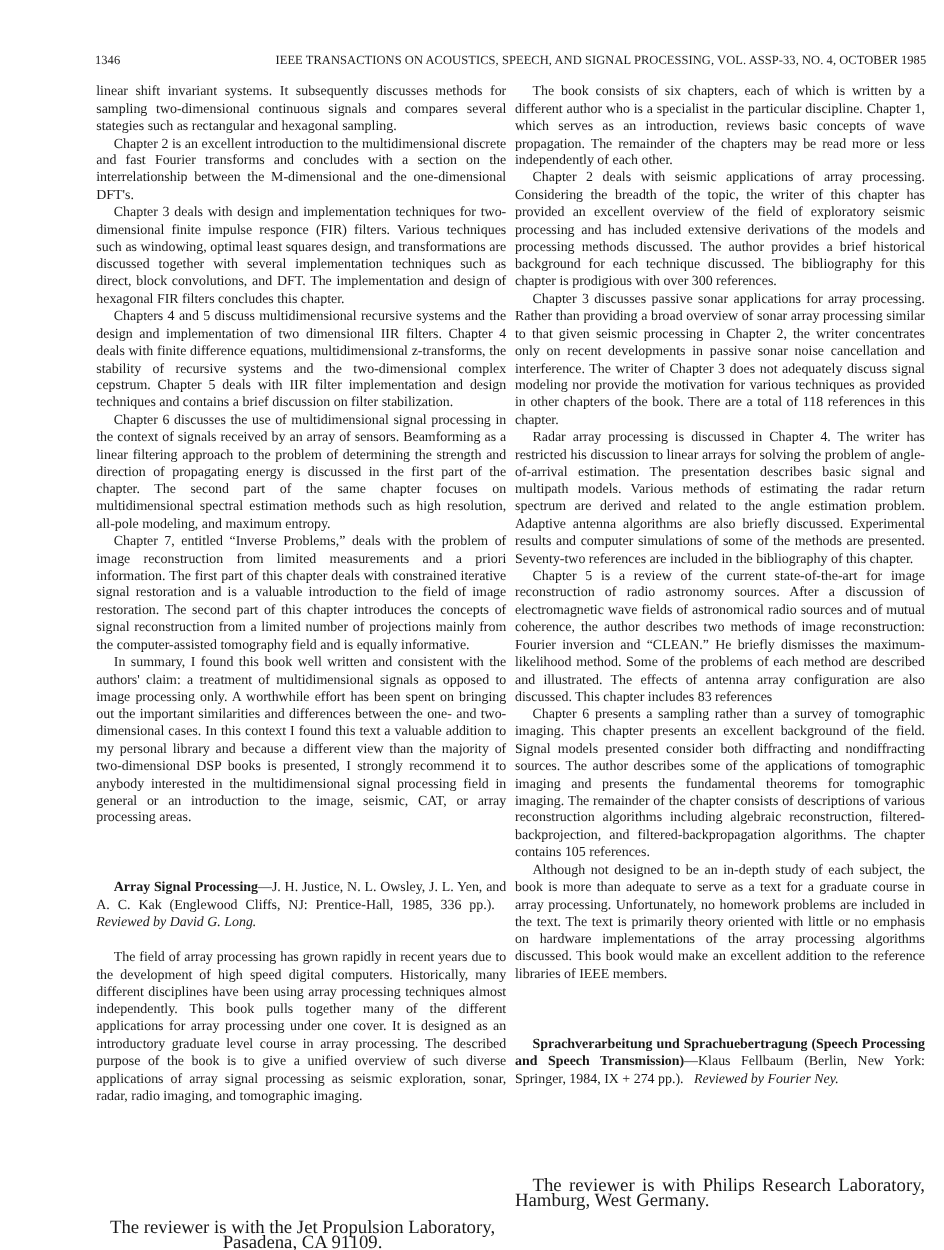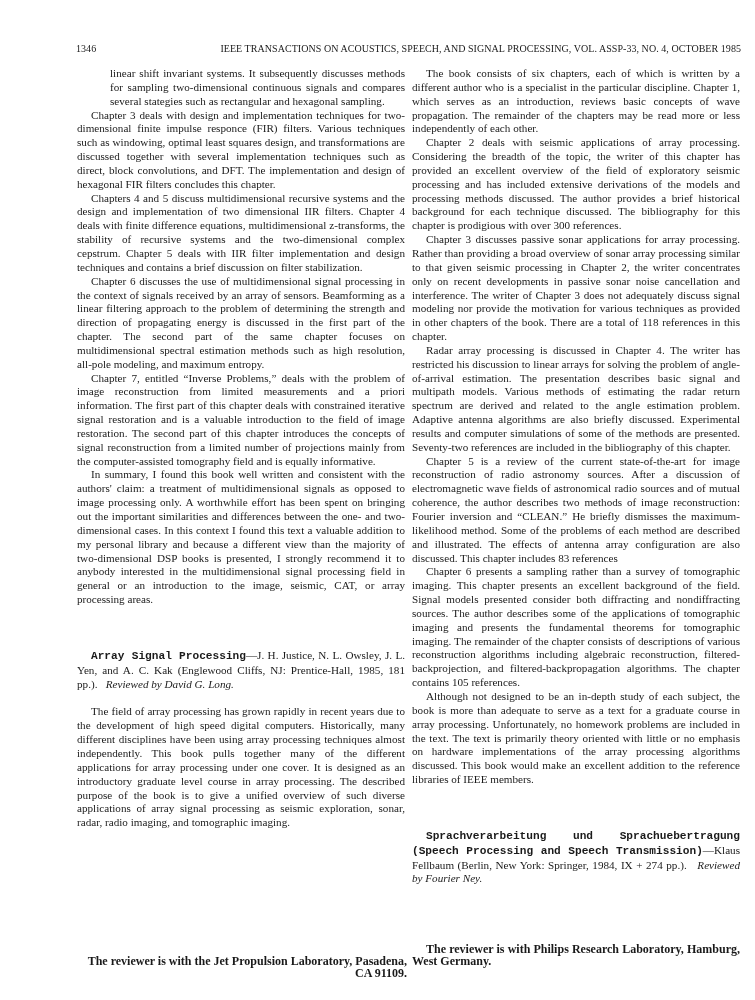--- a/index.html
+++ b/index.html
@@ -3,49 +3,50 @@
   <meta charset="utf-8">
   <style>
     html, body { margin: 0; padding: 0; background: #ffffff; }
     body { width: 755px; height: 1000px; position: relative; overflow: hidden;
       font-family: "Liberation Serif", "DejaVu Serif", serif; color: #1a1a1a; }
     .hdr { position: absolute; top: 43px; font-size: 10px; letter-spacing: 0.05px; }
     .hdr-page { left: 76px; }
     .hdr-title { right: 14px; text-transform: uppercase; text-align: right; }
     .col { position: absolute; width: 328px; font-size: 11.15px; line-height: 13.85px; text-align: justify; hyphens: manual; }
     .col p { margin: 0; text-indent: 14px; }
-    .col p.noindent { text-indent: 0; margin-left: 33px; }
+    .col p.noindent { text-indent: 0; }
     .col-left { left: 77px; top: 67px; }
     .col-right { left: 412px; top: 67px; }
     .review-head { margin: 0; text-indent: 0; }
-    .review-head b { font-weight: bold; font-family: Liberation Mono, monospace; }
+    .review-head b { font-weight: bold; }
     .review-head i { font-style: italic; font-family: Liberation Serif, serif; }
     .gap-sm { height: 14px; }
     .gap-lg { height: 42px; }
-    .footnote { position: absolute; font-size: 12px; line-height: 12px; font-weight: bold; }
-    .fn-left { left: 77px; top: 955px; width: 330px; text-align: right; }
+    .footnote { position: absolute; font-size: 15px; line-height: 12px; }
+    .fn-left { left: 77px; top: 976px; width: 330px; text-align: center; }
     .fn-right { left: 412px; top: 943px; width: 328px; text-align: justify; text-indent: 14px; }
   </style>
 </head>
 <body>
 
 <div>
   <span class="hdr hdr-page">1346</span>
   <span class="hdr hdr-title">IEEE TRANSACTIONS ON ACOUSTICS, SPEECH, AND SIGNAL PROCESSING, VOL. ASSP-33, NO. 4, OCTOBER 1985</span>
 </div>
 
 <div class="col col-left">
   <p class="noindent">linear shift invariant systems. It subsequently discusses methods for sampling two-dimensional continuous signals and compares several stategies such as rectangular and hexagonal sampling.</p>
+  <p>Chapter 2 is an excellent introduction to the multidimensional discrete and fast Fourier transforms and concludes with a section on the interrelationship between the M-dimensional and the one-dimensional DFT's.</p>
   <p>Chapter 3 deals with design and implementation techniques for two-dimensional finite impulse responce (FIR) filters. Various techniques such as windowing, optimal least squares design, and transformations are discussed together with several implementation techniques such as direct, block convolutions, and DFT. The implementation and design of hexagonal FIR filters concludes this chapter.</p>
   <p>Chapters 4 and 5 discuss multidimensional recursive systems and the design and implementation of two dimensional IIR filters. Chapter 4 deals with finite difference equations, multidimensional z-transforms, the stability of recursive systems and the two-dimen­sional complex cepstrum. Chapter 5 deals with IIR filter implementa­tion and design techniques and contains a brief discussion on filter stabilization.</p>
   <p>Chapter 6 discusses the use of multidimensional signal processing in the context of signals received by an array of sensors. Beamform­ing as a linear filtering approach to the problem of determining the strength and direction of propagating energy is discussed in the first part of the chapter. The second part of the same chapter focuses on multidimensional spectral estimation methods such as high resolu­tion, all-pole modeling, and maximum entropy.</p>
   <p>Chapter 7, entitled “Inverse Problems,” deals with the problem of image reconstruction from limited measurements and a priori information. The first part of this chapter deals with constrained iterative signal restoration and is a valuable introduction to the field of image restoration. The second part of this chapter introduces the concepts of signal reconstruction from a limited number of projec­tions mainly from the computer-assisted tomography field and is equally informative.</p>
   <p>In summary, I found this book well written and consistent with the authors' claim: a treatment of multidimensional signals as opposed to image processing only. A worthwhile effort has been spent on bringing out the important similarities and differences between the one- and two-dimensional cases. In this context I found this text a valuable addition to my personal library and because a different view than the majority of two-dimensional DSP books is presented, I strongly recommend it to anybody interested in the multidimensional signal processing field in general or an introduction to the image, seismic, CAT, or array processing areas.</p>
   <div class="gap-lg"></div>
-  <p class="review-head"><b>Array Signal Processing</b><span>—J. H. Justice, N. L. Owsley, J. L. Yen, and A. C. Kak (Englewood Cliffs, NJ: Prentice-Hall, 1985, 181 pp.).</span>&nbsp;&nbsp; <i>Reviewed by David G. Long.</i></p>
+  <p class="review-head"><b>Array Signal Processing</b><span>—J. H. Justice, N. L. Owsley, J. L. Yen, and A. C. Kak (Englewood Cliffs, NJ: Prentice-Hall, 1985, 336 pp.).</span>&nbsp;&nbsp; <i>Reviewed by David G. Long.</i></p>
   <div class="gap-sm"></div>
   <p>The field of array processing has grown rapidly in recent years due to the development of high speed digital computers. Historically, many different disciplines have been using array processing tech­niques almost independently. This book pulls together many of the different applications for array processing under one cover. It is designed as an introductory graduate level course in array processing. The described purpose of the book is to give a unified overview of such diverse applications of array signal processing as seismic exploration, sonar, radar, radio imaging, and tomographic imaging.</p>
 </div>
 
 <div class="footnote fn-left">The reviewer is with the Jet Propulsion Laboratory, Pasadena, CA 91109.</div>
 
 <div class="col col-right">
   <p>The book consists of six chapters, each of which is written by a different author who is a specialist in the particular discipline. Chapter 1, which serves as an introduction, reviews basic concepts of wave propagation. The remainder of the chapters may be read more or less independently of each other.</p>
   <p>Chapter 2 deals with seismic applications of array processing. Considering the breadth of the topic, the writer of this chapter has provided an excellent overview of the field of exploratory seismic processing and has included extensive derivations of the models and processing methods discussed. The author provides a brief historical background for each technique discussed. The bibliography for this chapter is prodigious with over 300 references.</p>
   <p>Chapter 3 discusses passive sonar applications for array process­ing. Rather than providing a broad overview of sonar array processing similar to that given seismic processing in Chapter 2, the writer concentrates only on recent developments in passive sonar noise cancellation and interference. The writer of Chapter 3 does not adequately discuss signal modeling nor provide the motivation for various techniques as provided in other chapters of the book. There are a total of 118 references in this chapter.</p>

